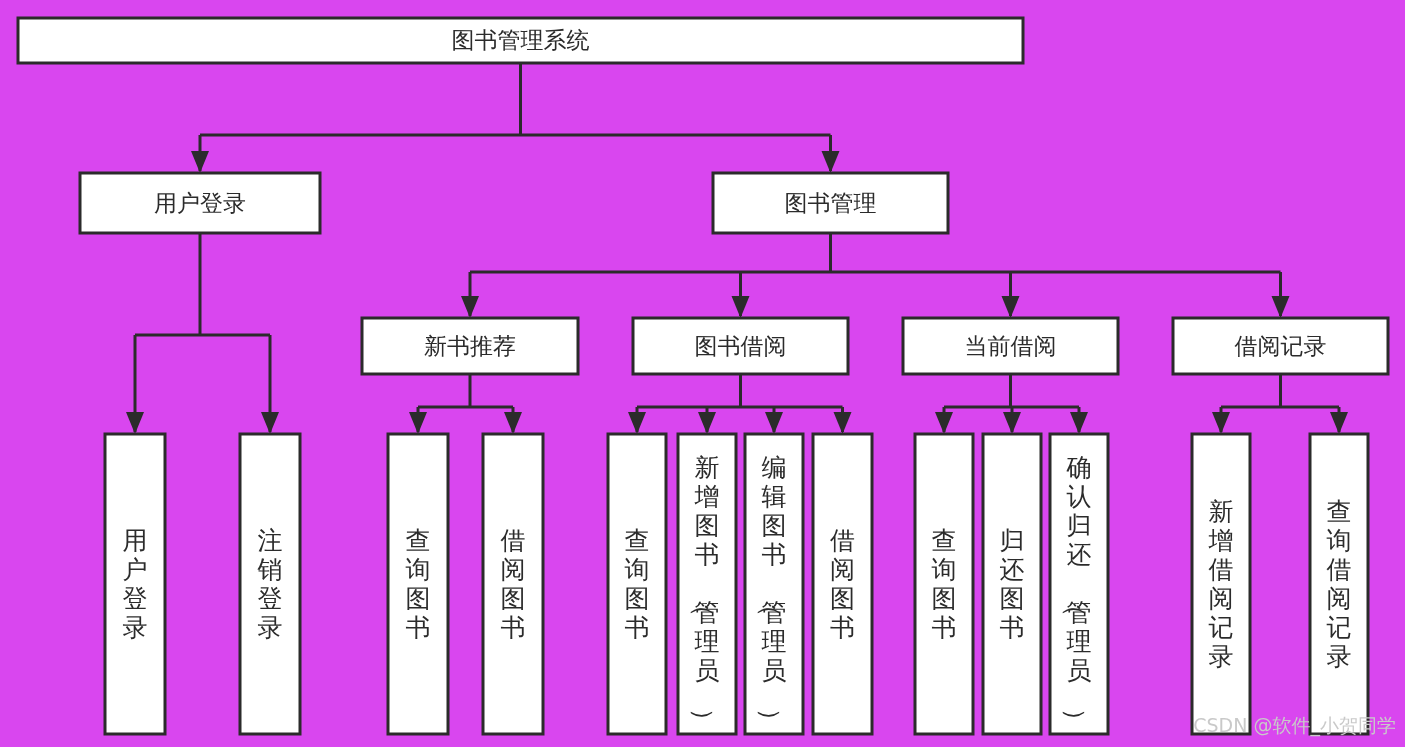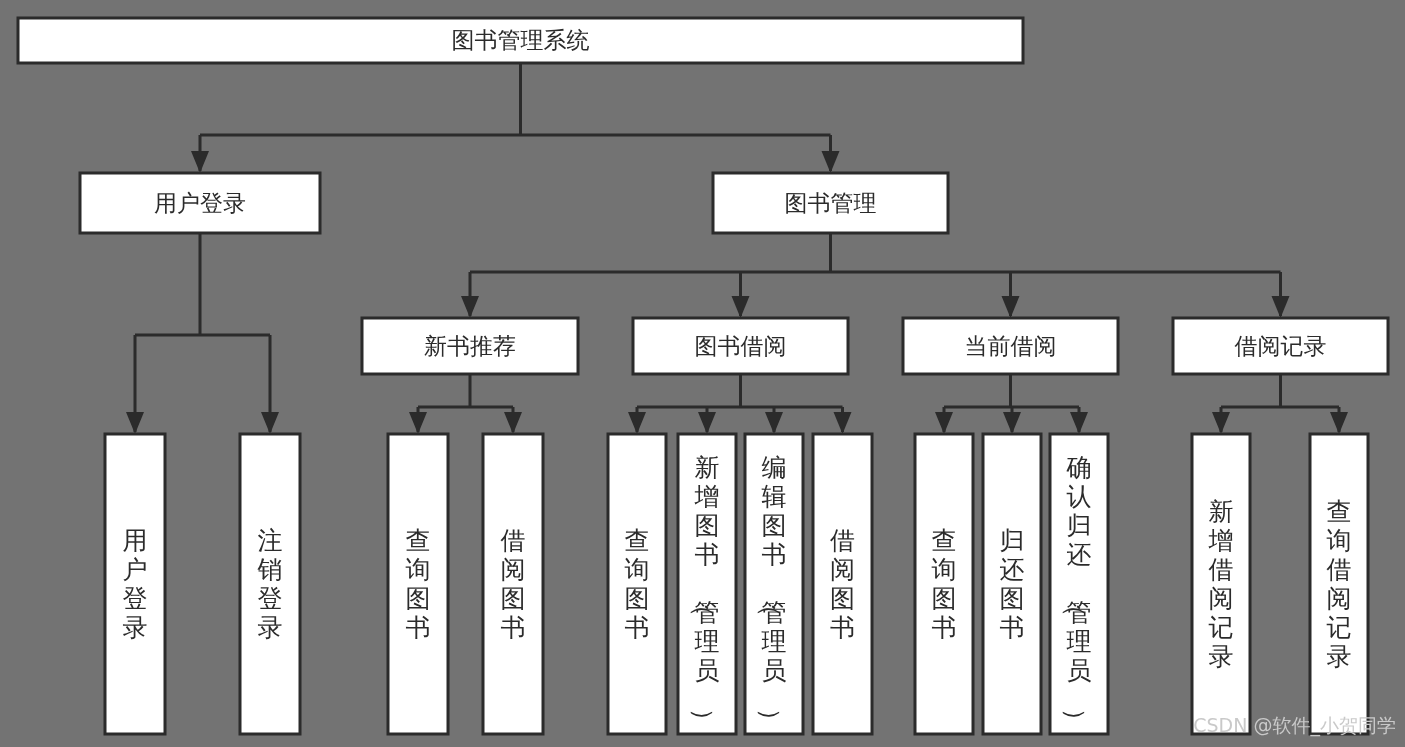--- a/index.html
+++ b/index.html
@@ -10,21 +10,21 @@
   body {
     width: 1405px;
     height: 747px;
     font-family: "DejaVu Sans", "Liberation Sans", sans-serif;
     overflow: hidden;
   }
   #diagram-root {
     position: relative;
     width: 1405px;
     height: 747px;
-    background: #737373;
+    background: #d946ef;
   }
   svg.diagram-canvas {
     display: block;
     width: 1405px;
     height: 747px;
   }
   .node-rect {
     fill: #ffffff;
     stroke: #2b2b2b;
     stroke-width: 3;

